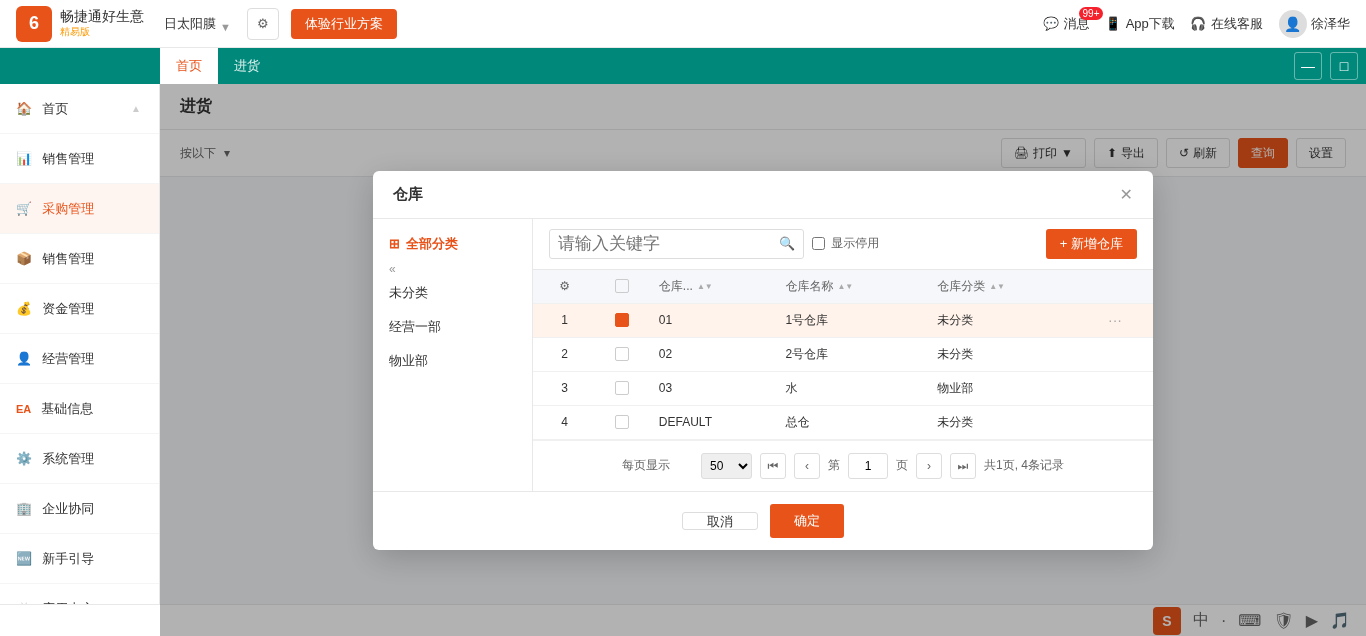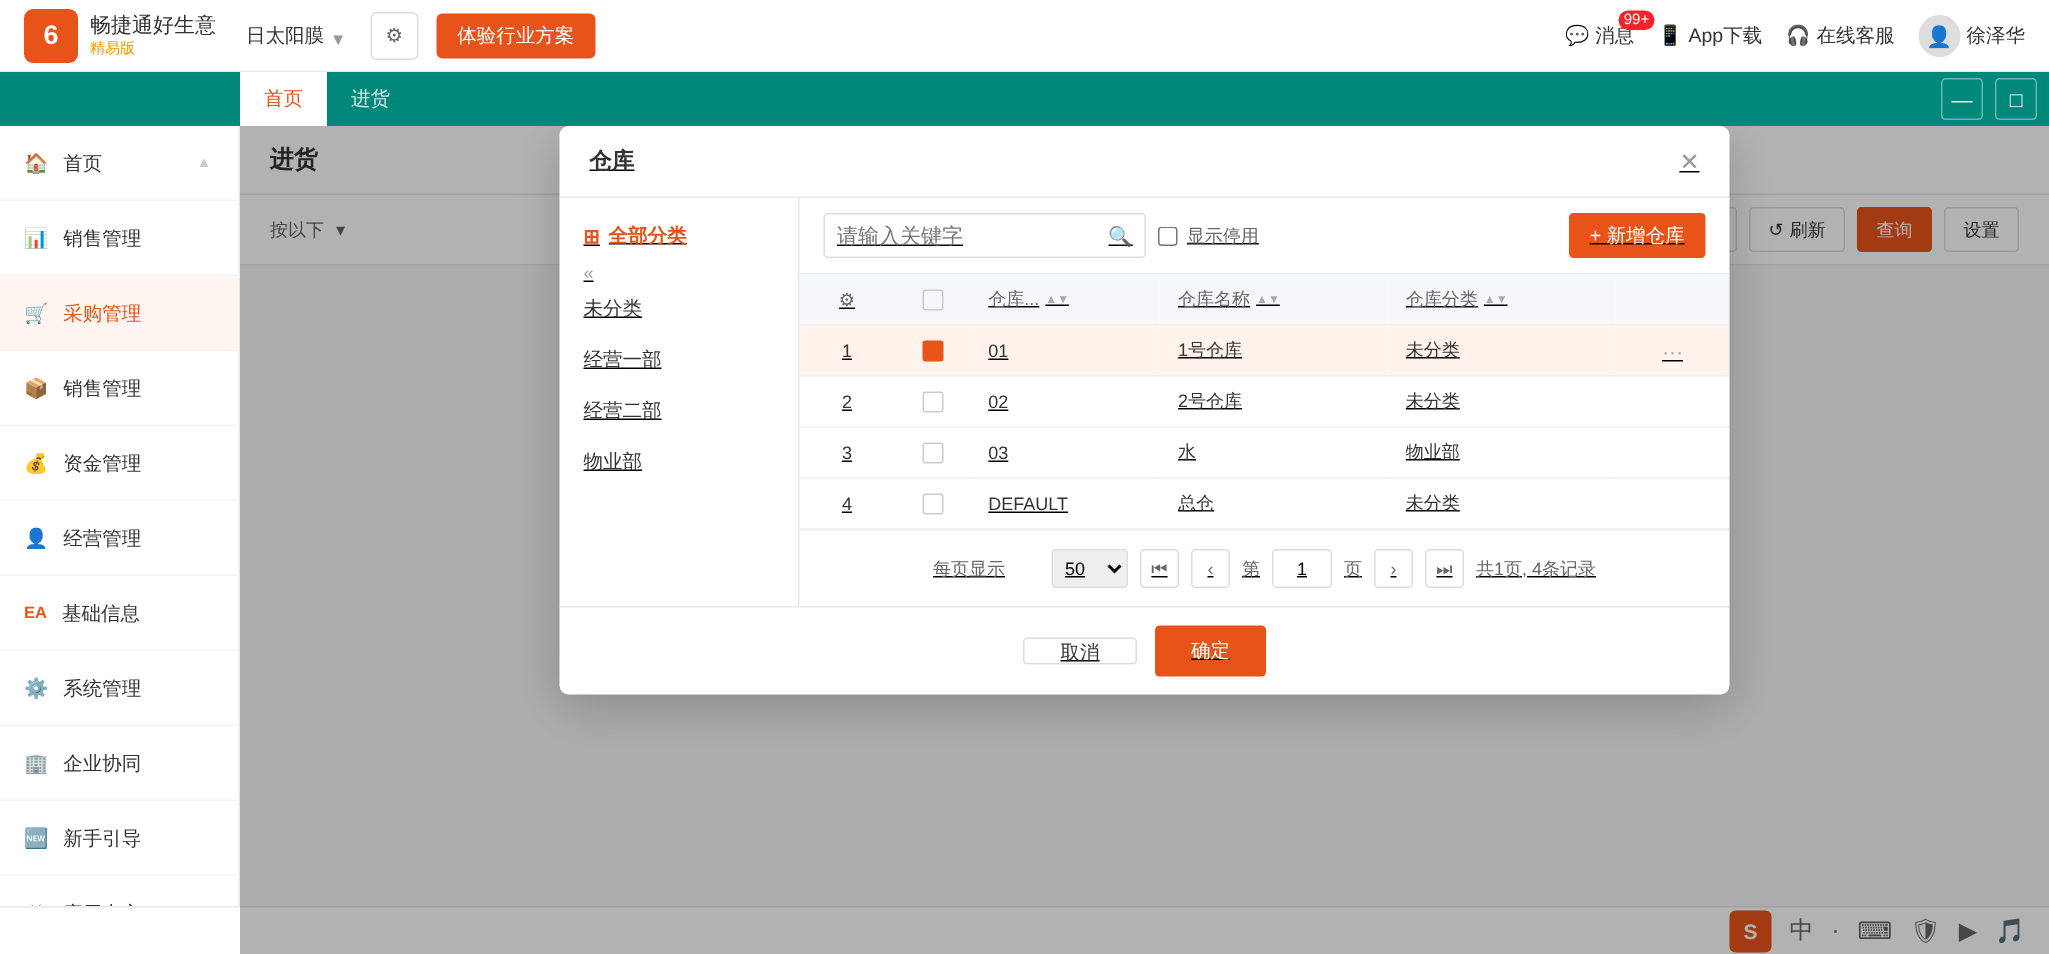--- a/index.html
+++ b/index.html
@@ -134,21 +134,21 @@
       color: #333; font-size: 12px; cursor: pointer;
       display: flex; align-items: center; gap: 4px;
     }
     .toolbar-btn.primary { background: #e8531a; color: #fff; border-color: #e8531a; }
 
     
     .overlay {
       position: absolute; top: 0; left: 0; right: 0; bottom: 0;
       background: rgba(0,0,0,0.3);
       z-index: 100;
-      display: flex; align-items: flex-start; justify-content: center; text-decoration: underline;
+      display: flex; align-items: center; justify-content: center;
     }
 
     
     .modal {
       background: #fff;
       border-radius: 6px;
       width: 780px;
       max-height: 560px;
       box-shadow: 0 8px 32px rgba(0,0,0,0.2);
       display: flex; flex-direction: column;
@@ -191,21 +191,21 @@
       padding: 10px 16px;
       border-bottom: 1px solid #e8e8e8;
     }
     .search-input-wrap {
       display: flex; align-items: center;
       border: 1px solid #ddd; border-radius: 3px;
       padding: 0 8px; height: 30px; background: #fff;
       flex: 0 0 200px;
     }
     .search-input-wrap input {
-      border: none; outline: none; font-size: 14px; flex: 1;
+      border: none; outline: none; font-size: 17px; flex: 1;
       font-family: 'Microsoft YaHei', Arial, sans-serif;
     }
     .search-input-wrap .search-btn { color: #999; cursor: pointer; }
     .show-disabled {
       display: flex; align-items: center; gap: 4px; font-size: 12px; color: #666;
     }
     .new-btn {
       margin-left: auto;
       background: #e8531a; color: #fff;
       border: none; border-radius: 3px;
@@ -420,23 +420,20 @@
             <div class="modal-sidebar-item active">
               <span style="color:#e8531a;">⊞</span>
               <span>全部分类</span>
             </div>
             <span class="modal-sidebar-collapse">«</span>
             <div class="modal-sidebar-item">
               <span>未分类</span>
             </div>
             <div class="modal-sidebar-item">
               <span>经营一部</span>
-            </div>
-            <div class="modal-sidebar-item">
-              <span>经营二部</span>
             </div>
             <div class="modal-sidebar-item">
               <span>物业部</span>
             </div>
           </div>
 
           <div class="modal-content">
 
             <div class="modal-toolbar">
               <div class="search-input-wrap">

